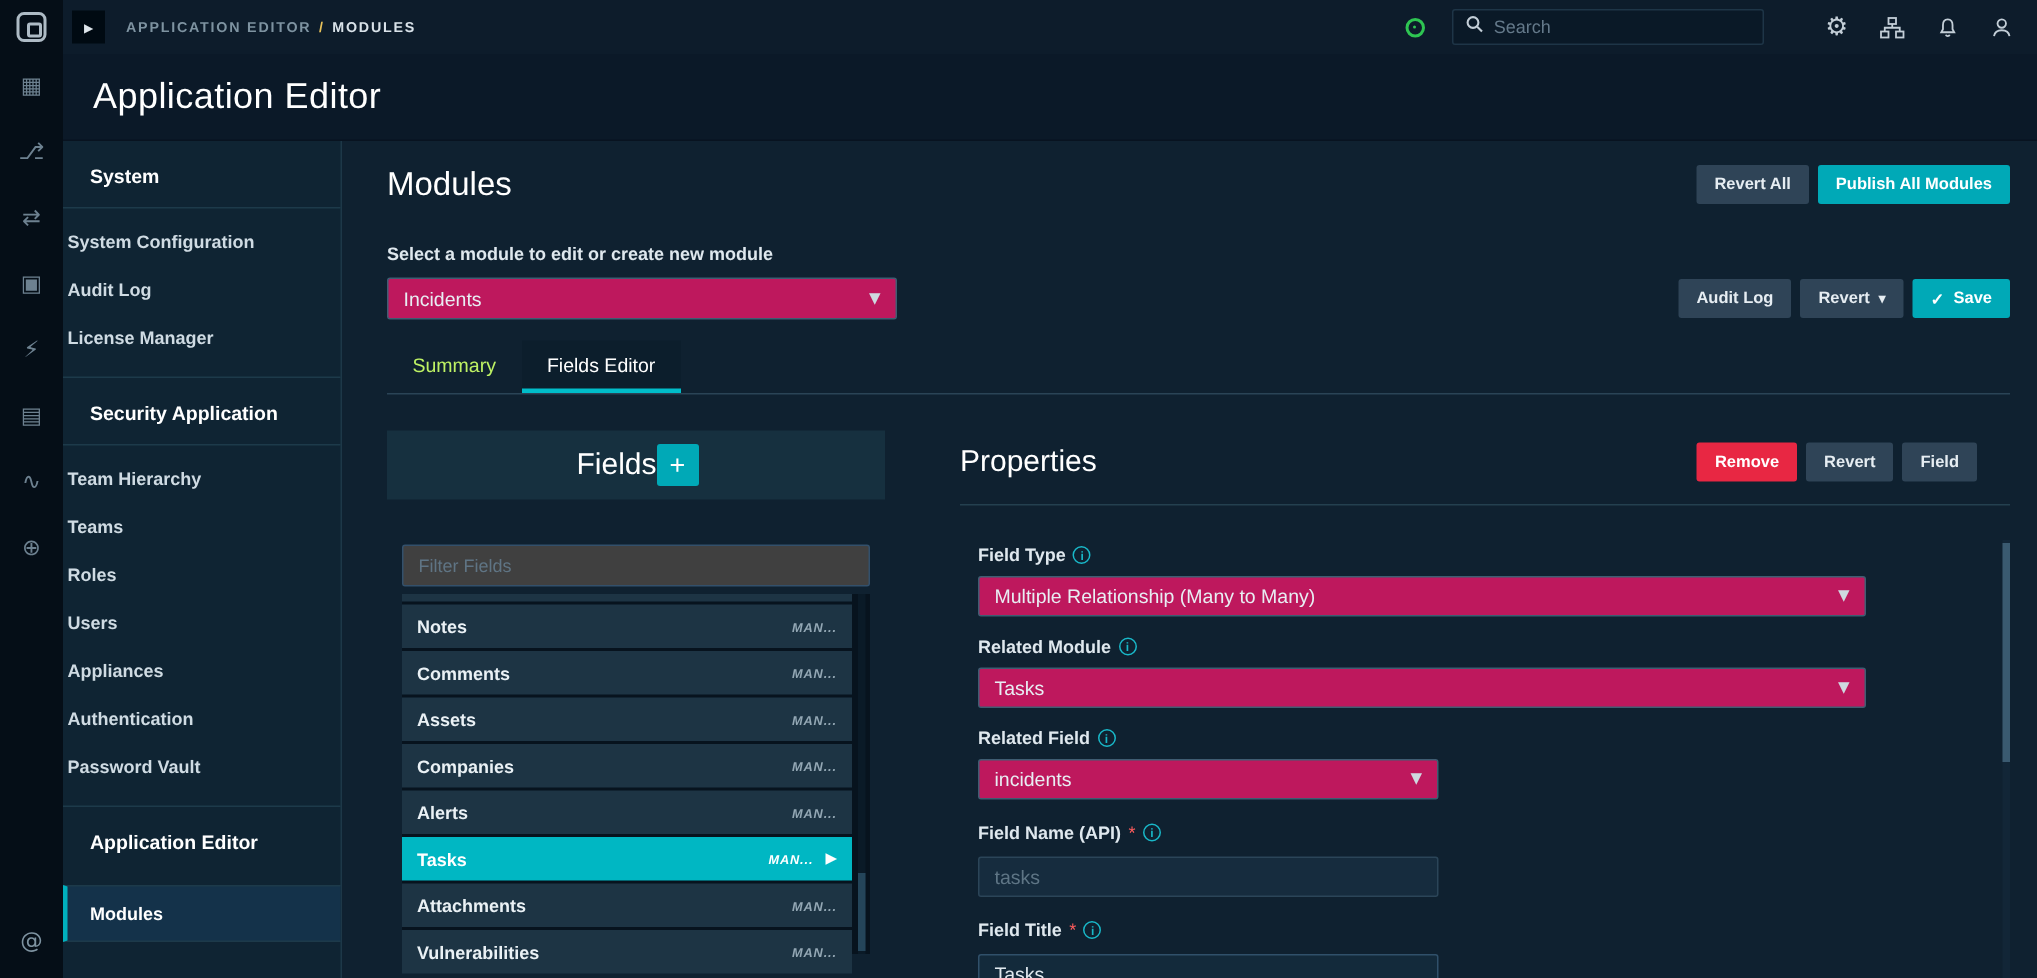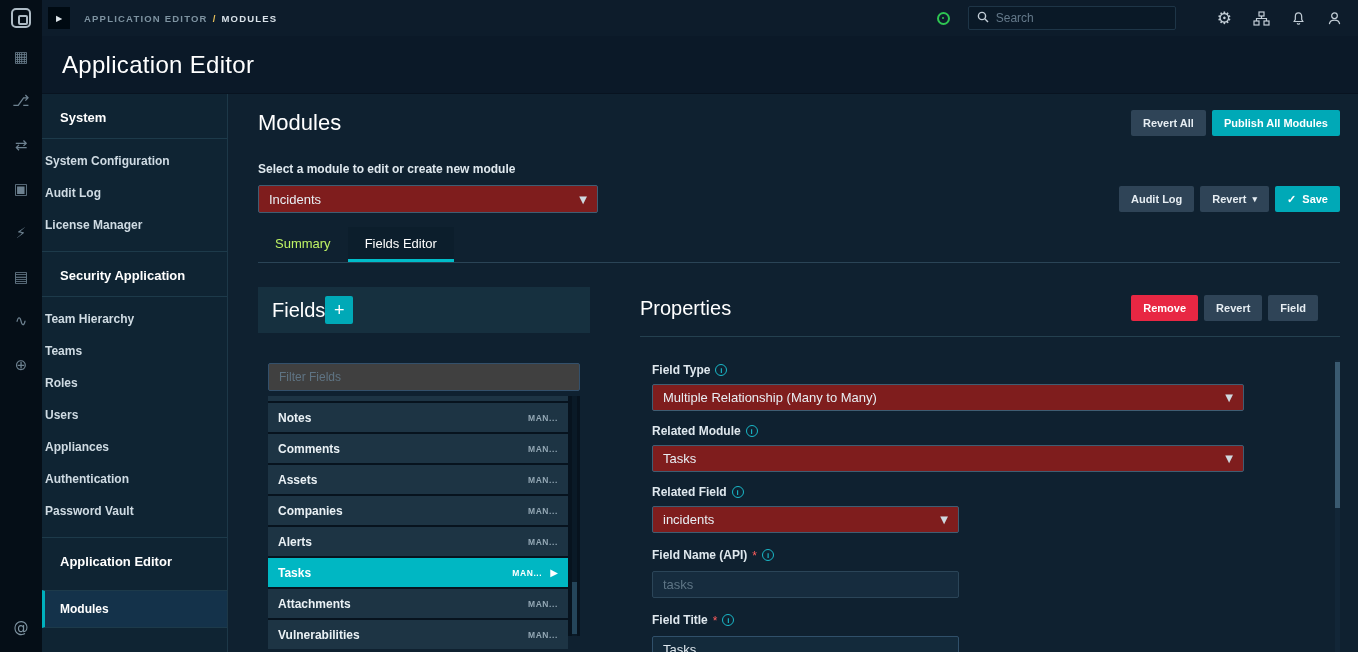--- a/index.html
+++ b/index.html
@@ -65,50 +65,50 @@
     font-weight:bold; color:#e6edf2; background:#2f4457; border:none; border-radius:2px;
     cursor:pointer; font-family:"Liberation Sans", sans-serif; }
   .btn.teal { background:#00a9b7; color:#fff; }
   .btn.red { background:#e82743; color:#fff; }
   .btn-group { display:flex; gap:6px; }
   .caret::after { content:"▾"; font-size:9px; margin-left:6px; color:inherit; }
   .check::before { content:"✓"; margin-right:6px; font-size:11px; }
 
   .select-label { margin-top:26px; font-size:12px; font-weight:bold; color:#dfe8ee; }
   .module-row { display:flex; align-items:center; justify-content:space-between; margin-top:9px; }
-  .select { height:28px; background:#7f1d1d; border:1px solid #3f5d72; border-radius:2px;
+  .select { height:28px; background:#be185d; border:1px solid #3f5d72; border-radius:2px;
     display:flex; align-items:center; justify-content:space-between; padding:0 10px;
     font-size:13px; color:#e8eef3; cursor:pointer; }
   .select .sel-caret { color:#cfd9e0; font-size:10px; margin-left:12px; }
   .module-select { width:340px; }
 
   .tabs { display:flex; margin-top:14px; border-bottom:1px solid #2a4456; }
   .tab { padding:9px 17px 8px; font-size:13px; color:#bef264; cursor:pointer; border-bottom:3px solid transparent; }
   .tab.active { color:#fff; background:#0c1e2c; border-bottom:3px solid #00bdc9; }
 
   .panels { display:flex; gap:30px; margin-top:24px; height:360px; }
 
   
   .fields-panel { width:332px; flex-shrink:0; }
   .fields-head { height:46px; background:#16303f; display:flex; align-items:center;
-    justify-content:flex-start; padding:0 12px 0 14px; }
+    justify-content:center; padding:0 12px 0 14px; }
   .fields-head .panel-title { font-size:20px; font-weight:400; color:#fff; }
   .add-btn { width:28px; height:28px; background:#00a9b7; color:#fff; font-size:18px; border:none;
     border-radius:2px; cursor:pointer; line-height:26px; }
   .fields-body { padding:30px 10px 0; position:relative; }
   .filter-input { width:100%; height:28px; background:#404040; border:1px solid #33506b;
     border-radius:2px; color:#c5d1da; font-size:12px; padding:0 10px;
     font-family:"Liberation Sans", sans-serif; outline:none; }
   .filter-input::placeholder { color:#5f7484; }
   .field-list { margin-top:5px; background:#07131e; position:relative; padding-right:12px; height:240px; }
   .row-fragment { height:5px; background:#1d3444; margin-bottom:2px; }
   .field-row { height:29px; background:#1d3444; margin-bottom:2px; display:flex; align-items:center;
     justify-content:space-between; padding:0 10px; cursor:pointer; }
   .field-row .fname { font-size:12px; font-weight:bold; color:#eaf1f5; }
-  .field-row .ftype { font-size:8.5px; letter-spacing:0.6px; color:#93a7b4; font-weight:bold; }
+  .field-row .ftype { font-size:8.5px; letter-spacing:0.6px; color:#93a7b4; font-weight:bold;font-style:italic; }
   .field-row.selected { background:#00b7c3; }
   .field-row.selected .fname, .field-row.selected .ftype { color:#fff; }
   .sel-arrow { color:#fff; font-size:10px; margin-left:8px; }
   .f-scroll-track { position:absolute; right:3px; top:0; bottom:0; width:5px; background:#0a1a27; }
   .f-scroll-thumb { position:absolute; left:0; bottom:2px; width:5px; height:52px; background:#24455a; cursor:pointer; }
 
   
   .props-panel { flex:1; position:relative; padding-left:20px; }
   .props-header { display:flex; align-items:center; justify-content:space-between; margin-top:8px;
     padding-right:22px; }

